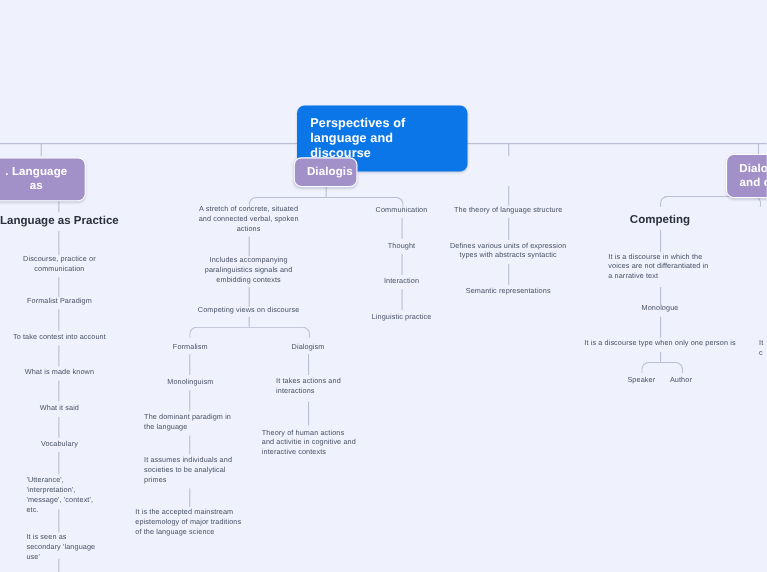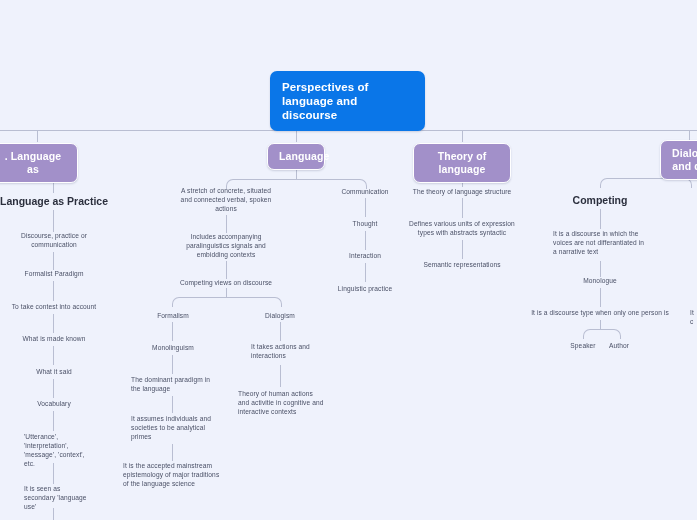--- a/index.html
+++ b/index.html
@@ -90,36 +90,35 @@
   }
   .text-node.tleft { text-align: left; }
 </style>
 </head>
 <body>
 
 <div id="canvas">
 
   <div class="divider" style="left:0; top:130px; width:697px;"></div>
 
-  <div class="node root-node" style="left:270px; top:71px; width:155px;">Perspectives of language and discourse</div>
+  <div class="node root-node" style="left:270px; top:96px; width:155px;">Perspectives of language and discourse</div>
 
   <div class="conn v" style="left:347px; top:118px; height:12px;"></div>
 
   <div class="conn h" style="left:0px; top:130px; width:697px;"></div>
 
   <div class="conn v" style="left:37px; top:130px; height:12px;"></div>
   <div class="conn v" style="left:296px; top:130px; height:12px;"></div>
   <div class="conn v" style="left:462px; top:130px; height:12px;"></div>
   <div class="conn v" style="left:689px; top:130px; height:12px;"></div>
 
   <div class="node branch-node" style="left:-12px; top:143px; width:90px;">. Language as</div>
 
-  <div class="node branch-node" style="left:267px; top:143px; width:58px;">Language</div>
-
-  <div class="node branch-node" style="left:413px; top:143px; width:98px;">Theory of language</div>
+  <div class="node branch-node" style="left:267px; top:143px; width:58px;">Dialogis</div>
+
 
   <div class="node branch-node" style="left:660px; top:140px; width:62px; white-space:pre-line;">Dialogis
 and dia</div>
 
   <div class="conn v" style="left:53px; top:169px; height:24px;"></div>
 
   <div class="node head-node" style="left:-2px; top:195px; width:112px;">Language as Practice</div>
 
   <div class="conn v" style="left:53px; top:210px; height:22px;"></div>
   <div class="node text-node" style="left:8px; top:231px; width:92px;">Discourse, practice or communication</div>

